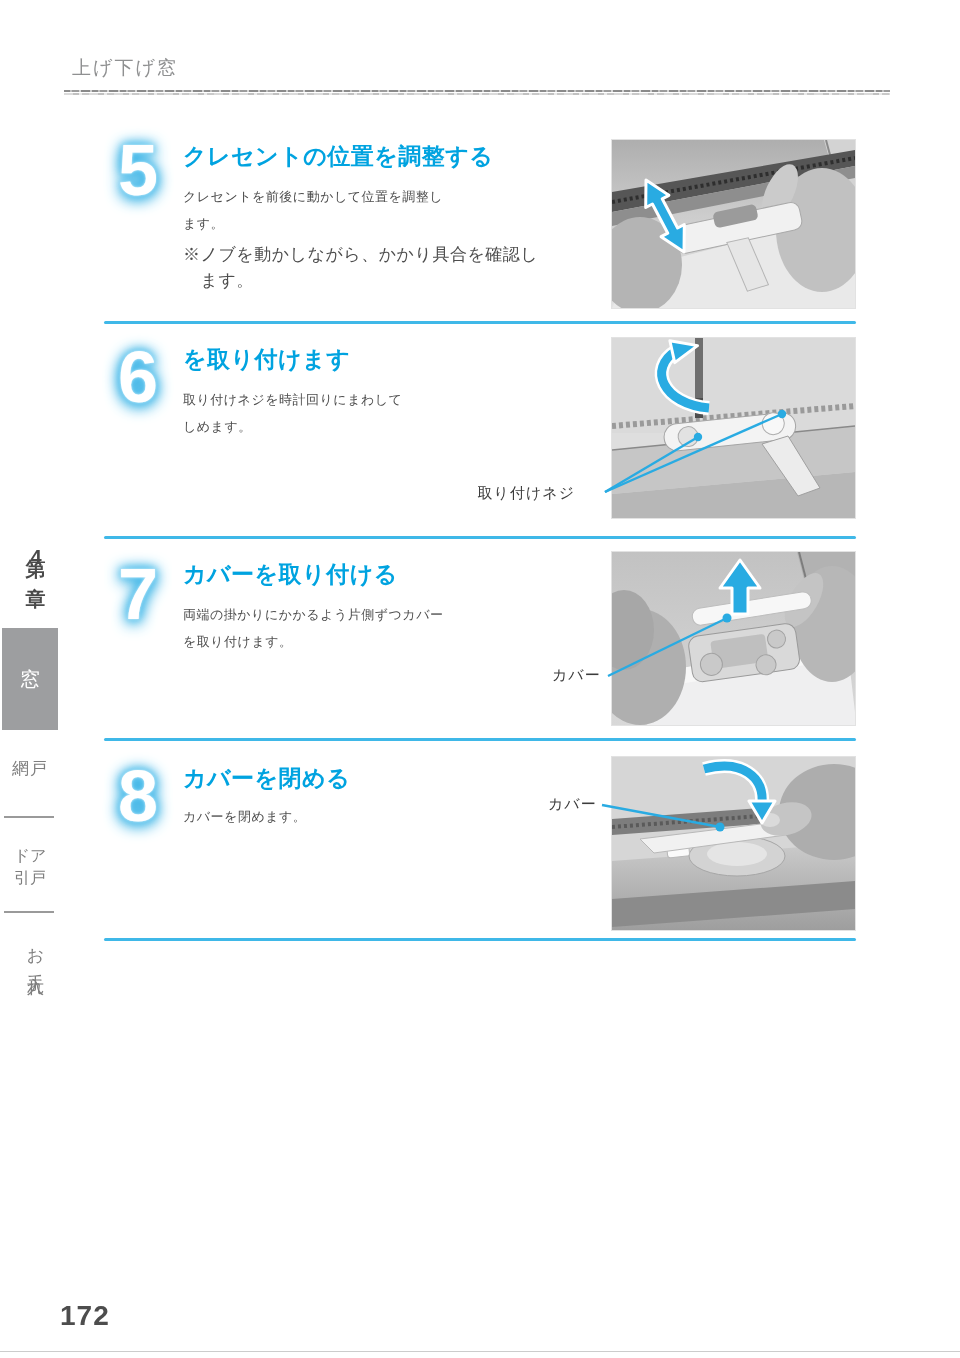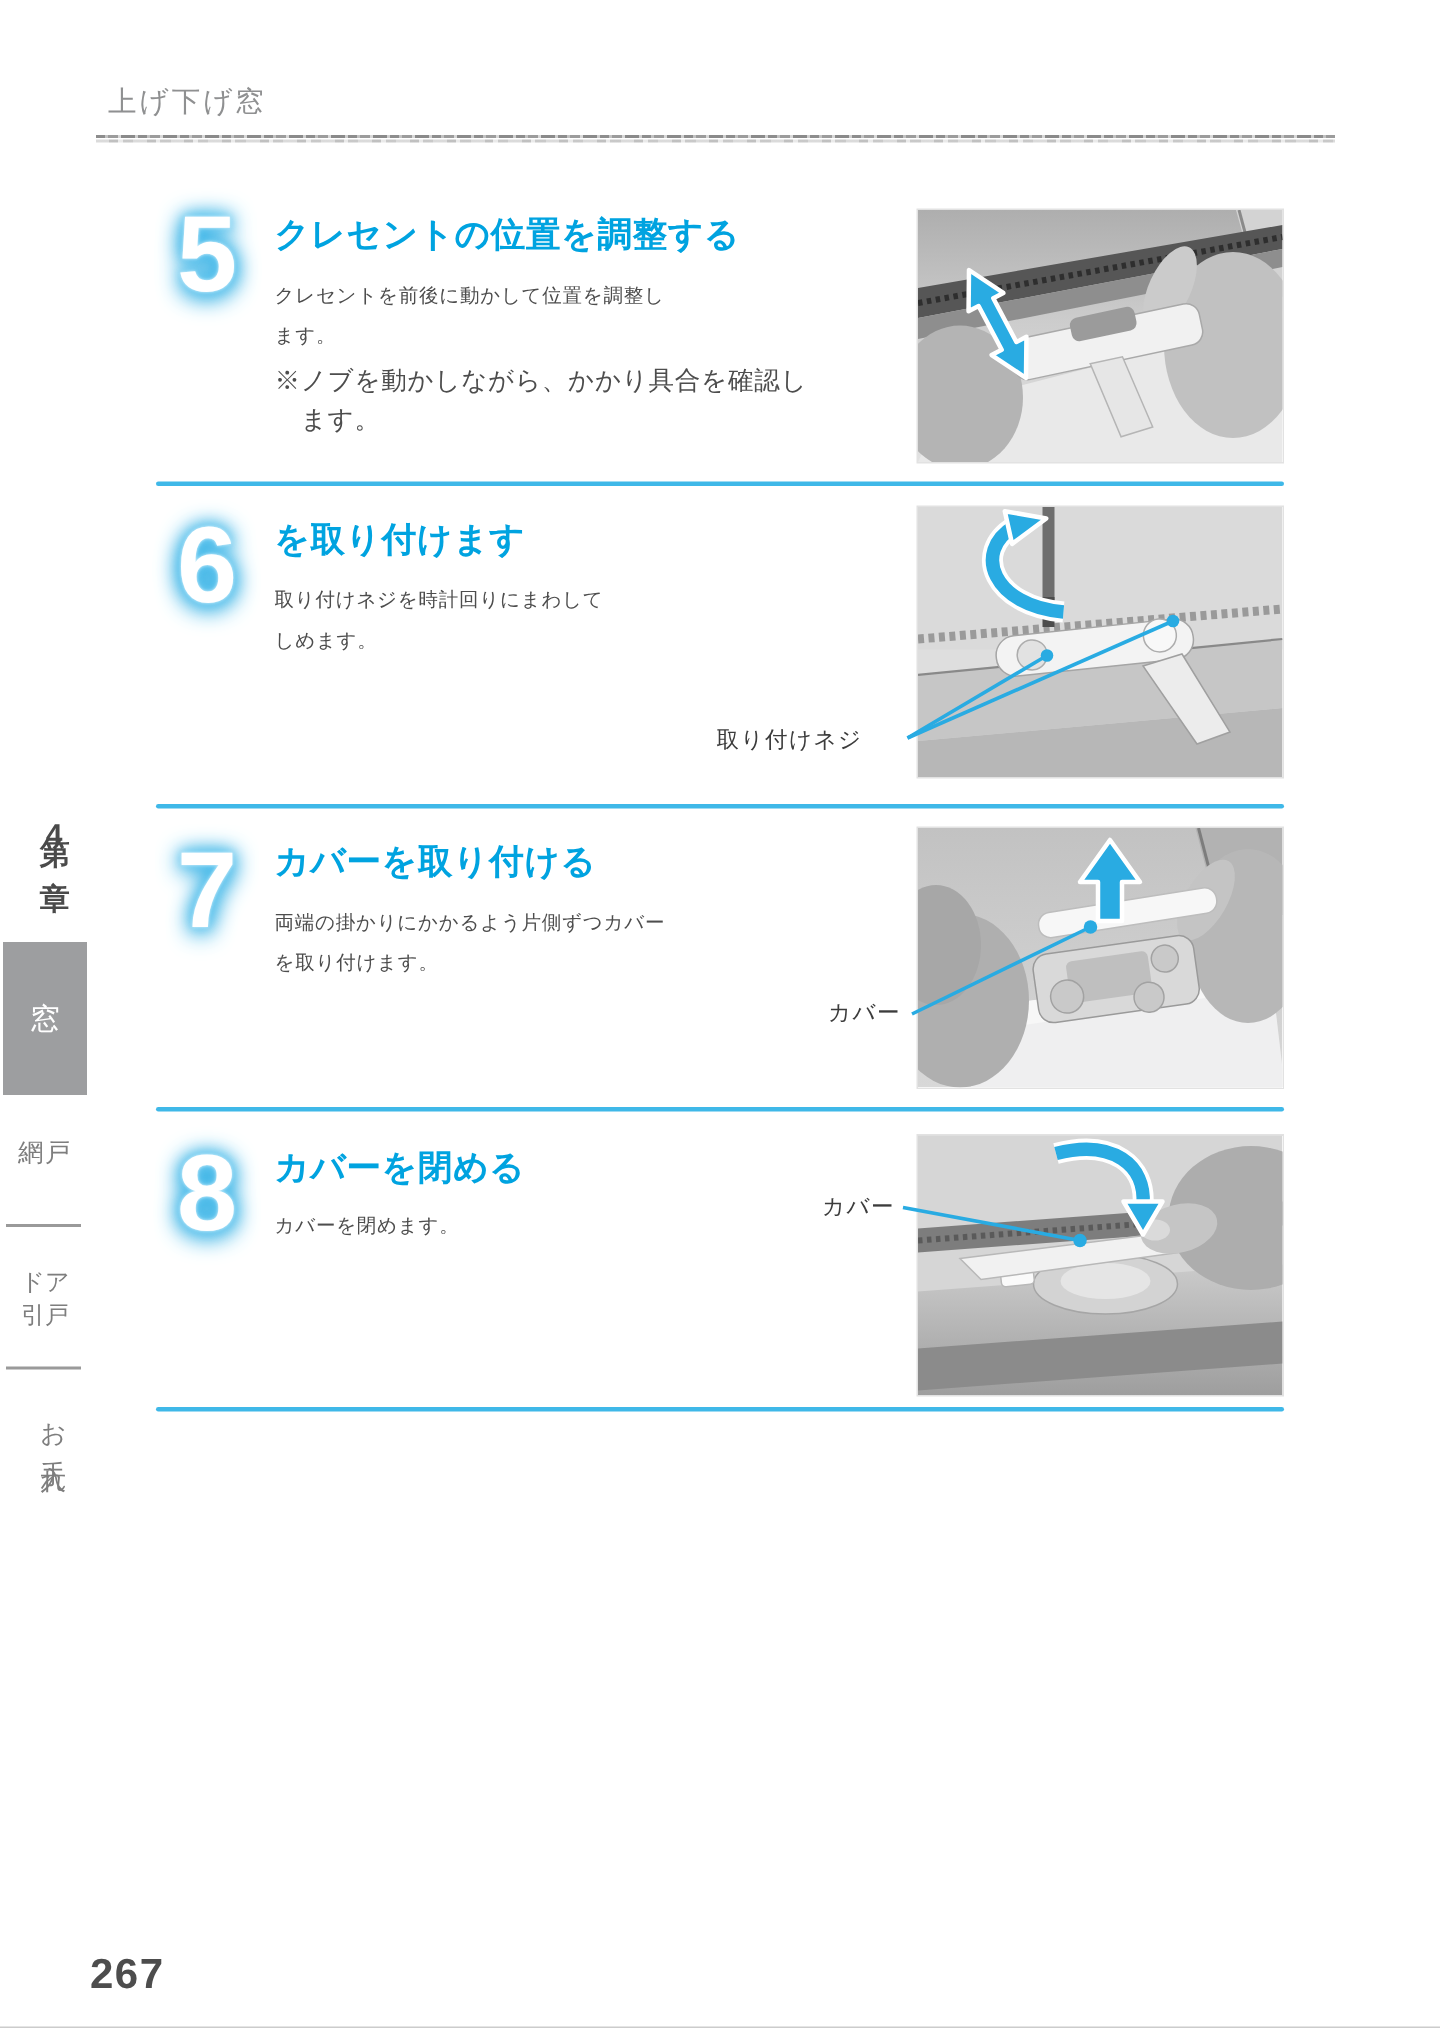--- a/index.html
+++ b/index.html
@@ -208,16 +208,16 @@
   <div class="abs tab-box">
     <span class="lbl">窓</span>
   </div>
   <div class="abs tab-plain tab-amido">網戸</div>
   <div class="abs side-rule" style="top:816px;"></div>
   <div class="abs tab-plain tab-door">ドア
 引戸</div>
   <div class="abs side-rule" style="top:911px;"></div>
   <div class="abs tab-care vert">お手入れ</div>
 
-  <div class="abs page-num">267</div>
+  <div class="abs page-num">172</div>
   <div class="abs bottom-rule"></div>
 
 </div>
 
 </body></html>

